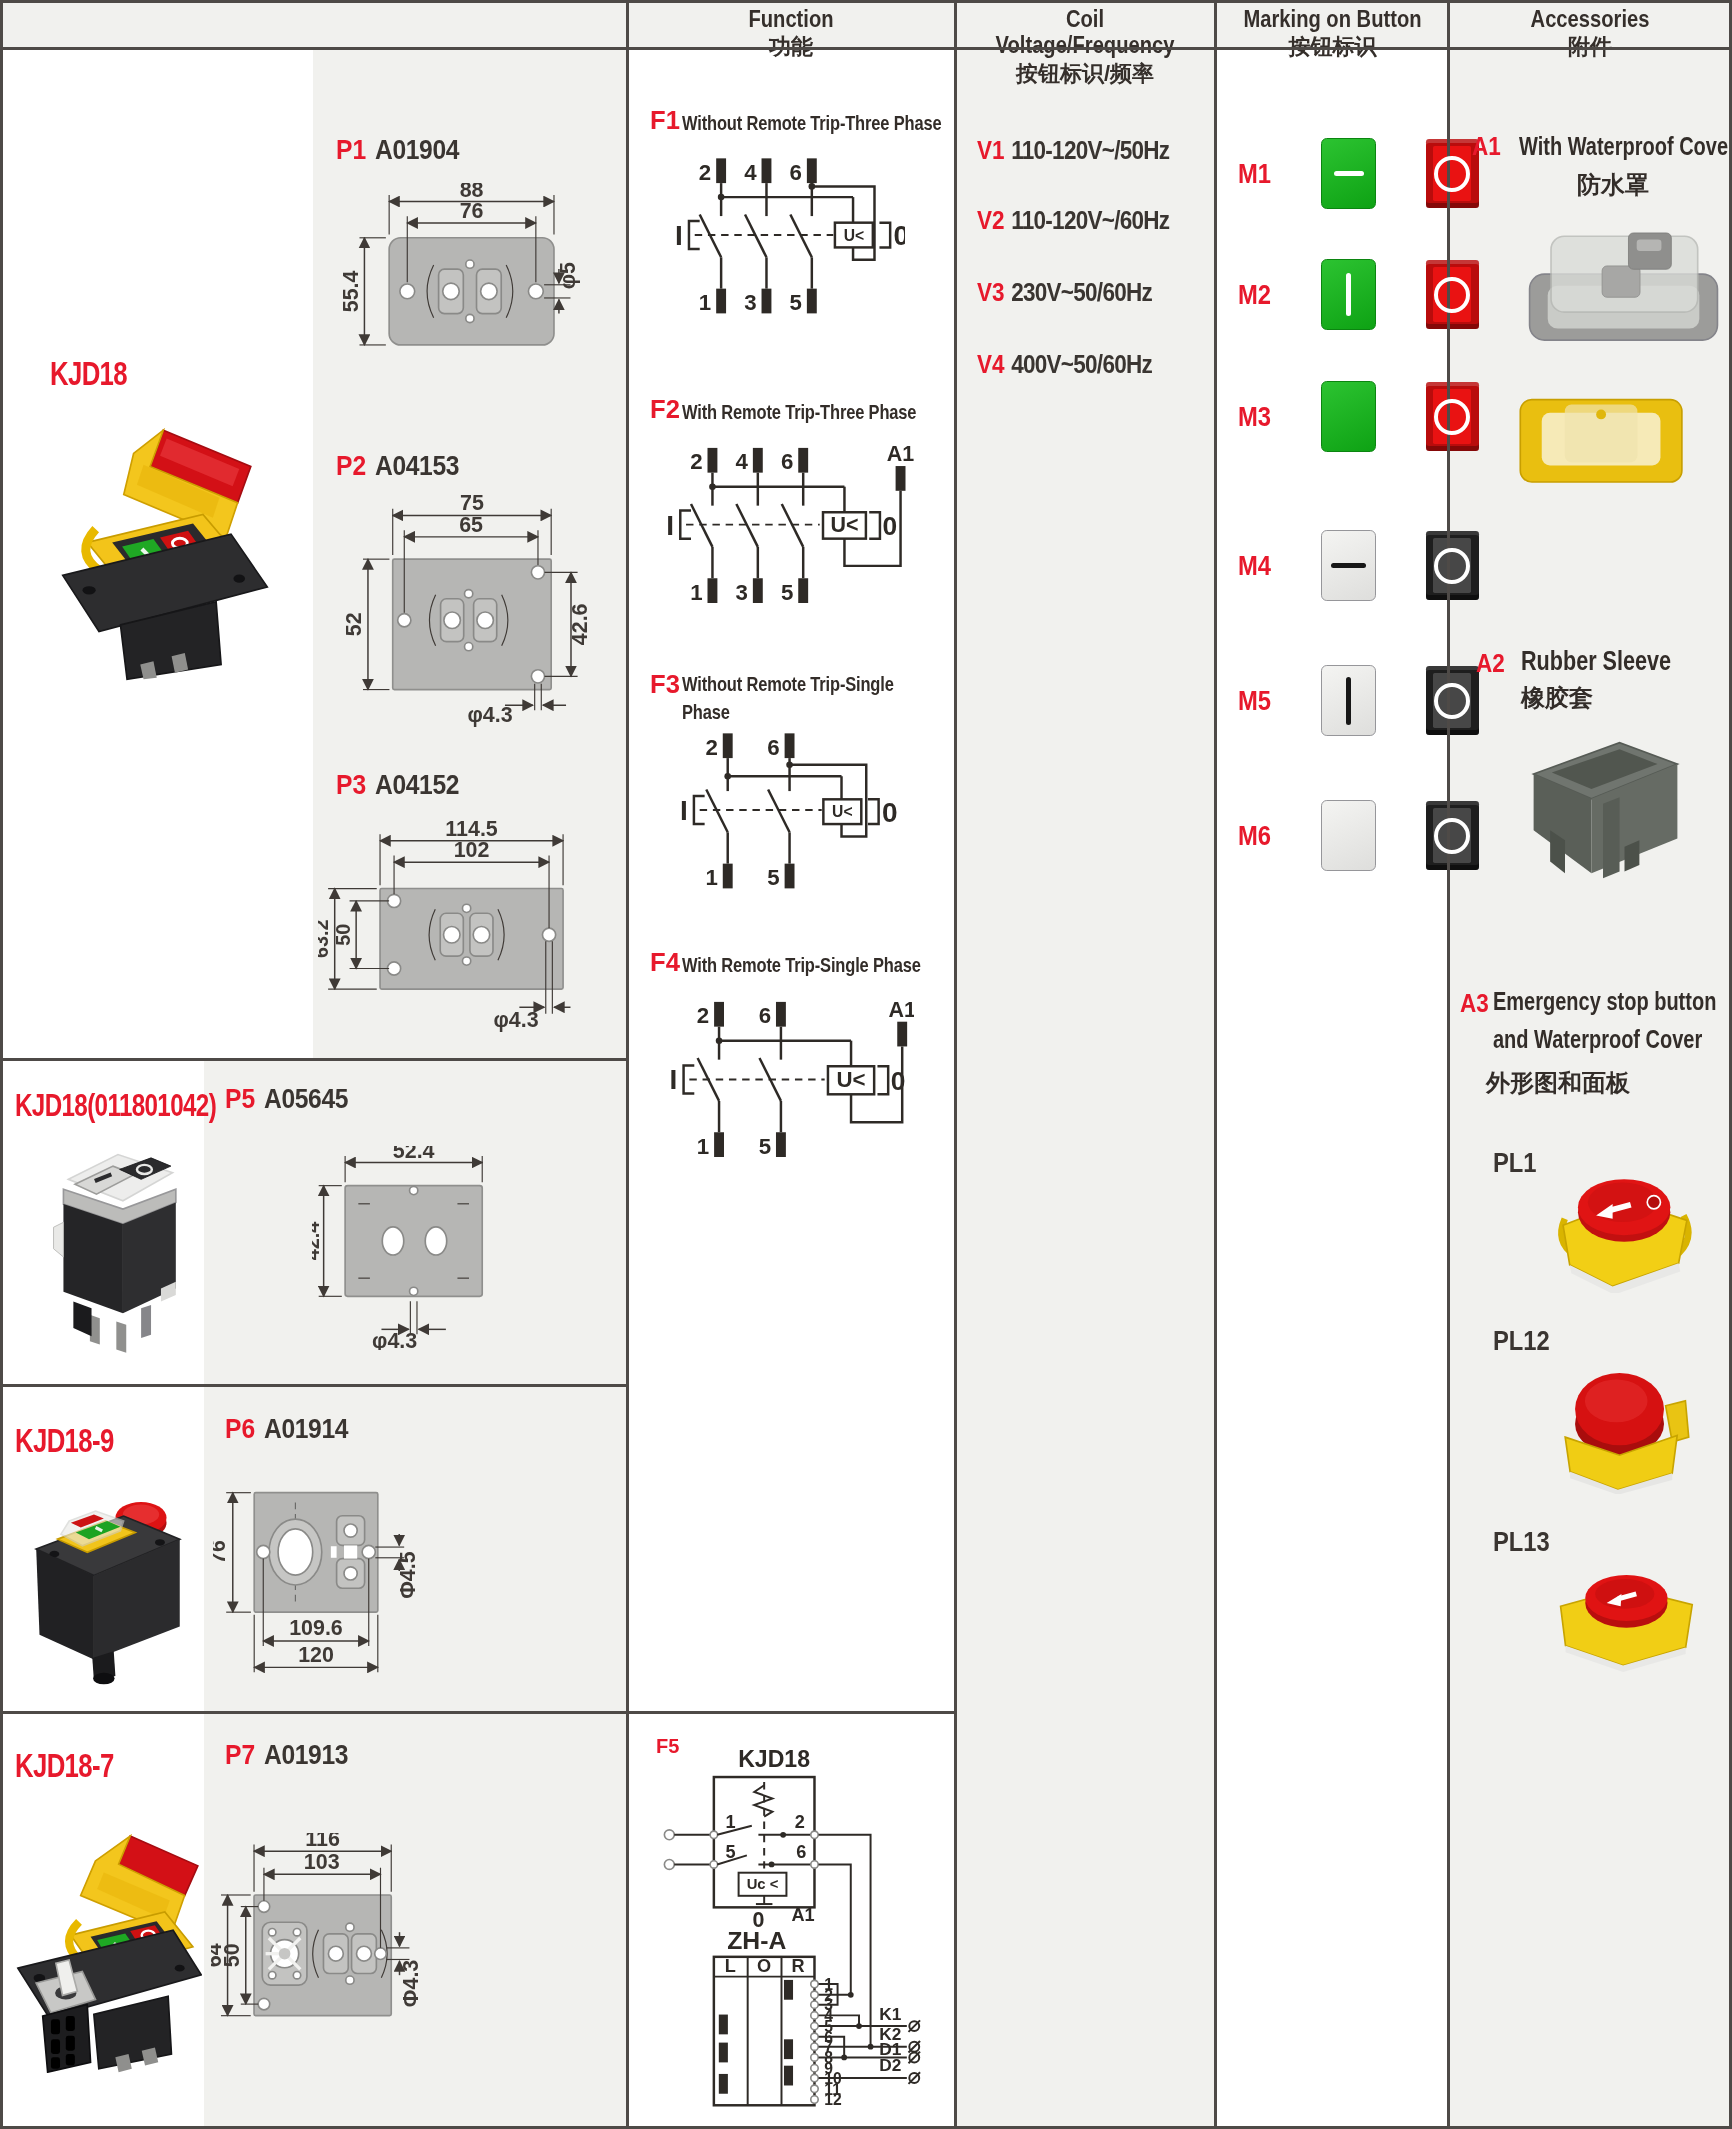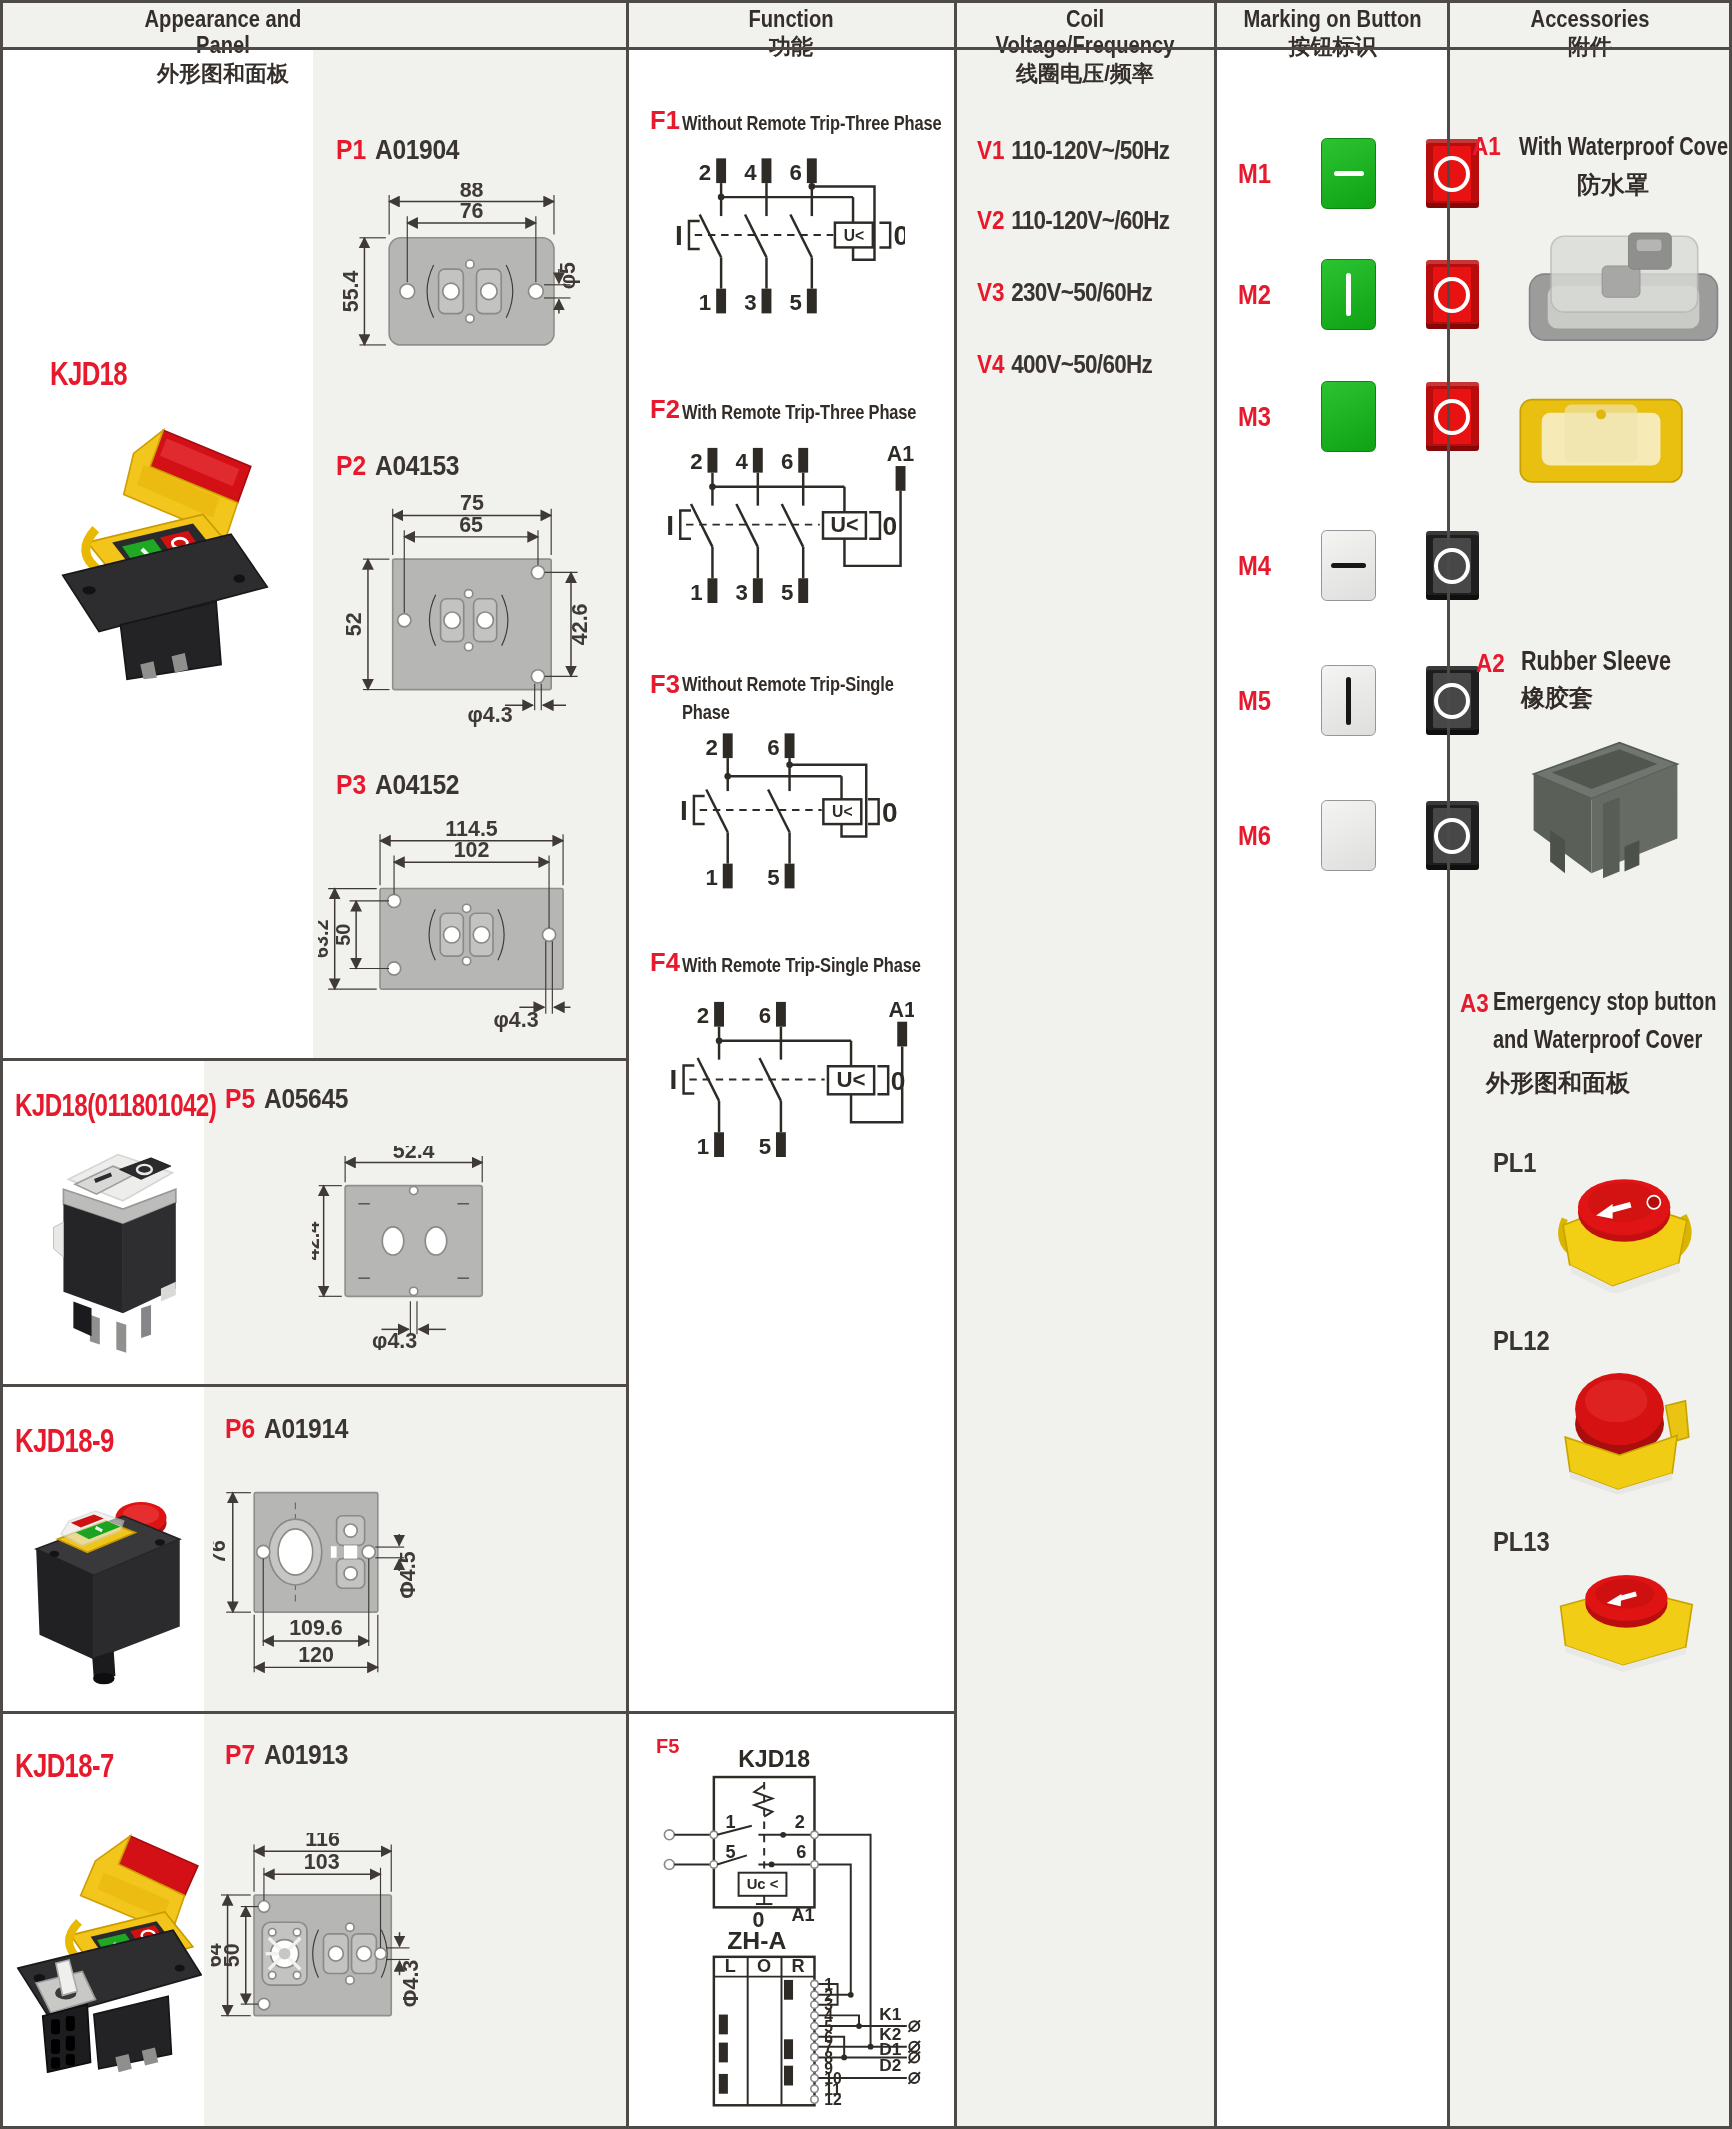--- a/index.html
+++ b/index.html
@@ -73,31 +73,27 @@
     </defs>
   </svg>
 
   <div class="abs white" style="left:3.3px;top:50px;width:310px;height:1008px"></div>
   <div class="abs white" style="left:3.3px;top:1060px;width:201px;height:324px"></div>
   <div class="abs white" style="left:3.3px;top:1386px;width:201px;height:325px"></div>
   <div class="abs white" style="left:3.3px;top:1714px;width:201px;height:412px"></div>
   <div class="abs white" style="left:628px;top:50px;width:326px;height:2076px"></div>
   <div class="abs white" style="left:1217px;top:50px;width:230px;height:2076px"></div>
 
-  <div class="abs" style="left:99px;top:5.8px;width:248px">
-    <div class="hdr-en">Appearance and Panel</div>
-    <div class="hdr-zh">外形图和面板</div>
-  </div>
   <div class="abs" style="left:667px;top:5.8px;width:248px">
     <div class="hdr-en">Function</div>
     <div class="hdr-zh">功能</div>
   </div>
   <div class="abs" style="left:961px;top:5.8px;width:248px">
     <div class="hdr-en">Coil Voltage/Frequency</div>
-    <div class="hdr-zh">线圈电压/频率</div>
+    <div class="hdr-zh">按钮标识/频率</div>
   </div>
   <div class="abs" style="left:1216px;top:5.8px;width:233px">
     <div class="hdr-en">Marking on Button</div>
     <div class="hdr-zh">按钮标识</div>
   </div>
   <div class="abs" style="left:1466px;top:5.8px;width:248px">
     <div class="hdr-en">Accessories</div>
     <div class="hdr-zh">附件</div>
   </div>
 

